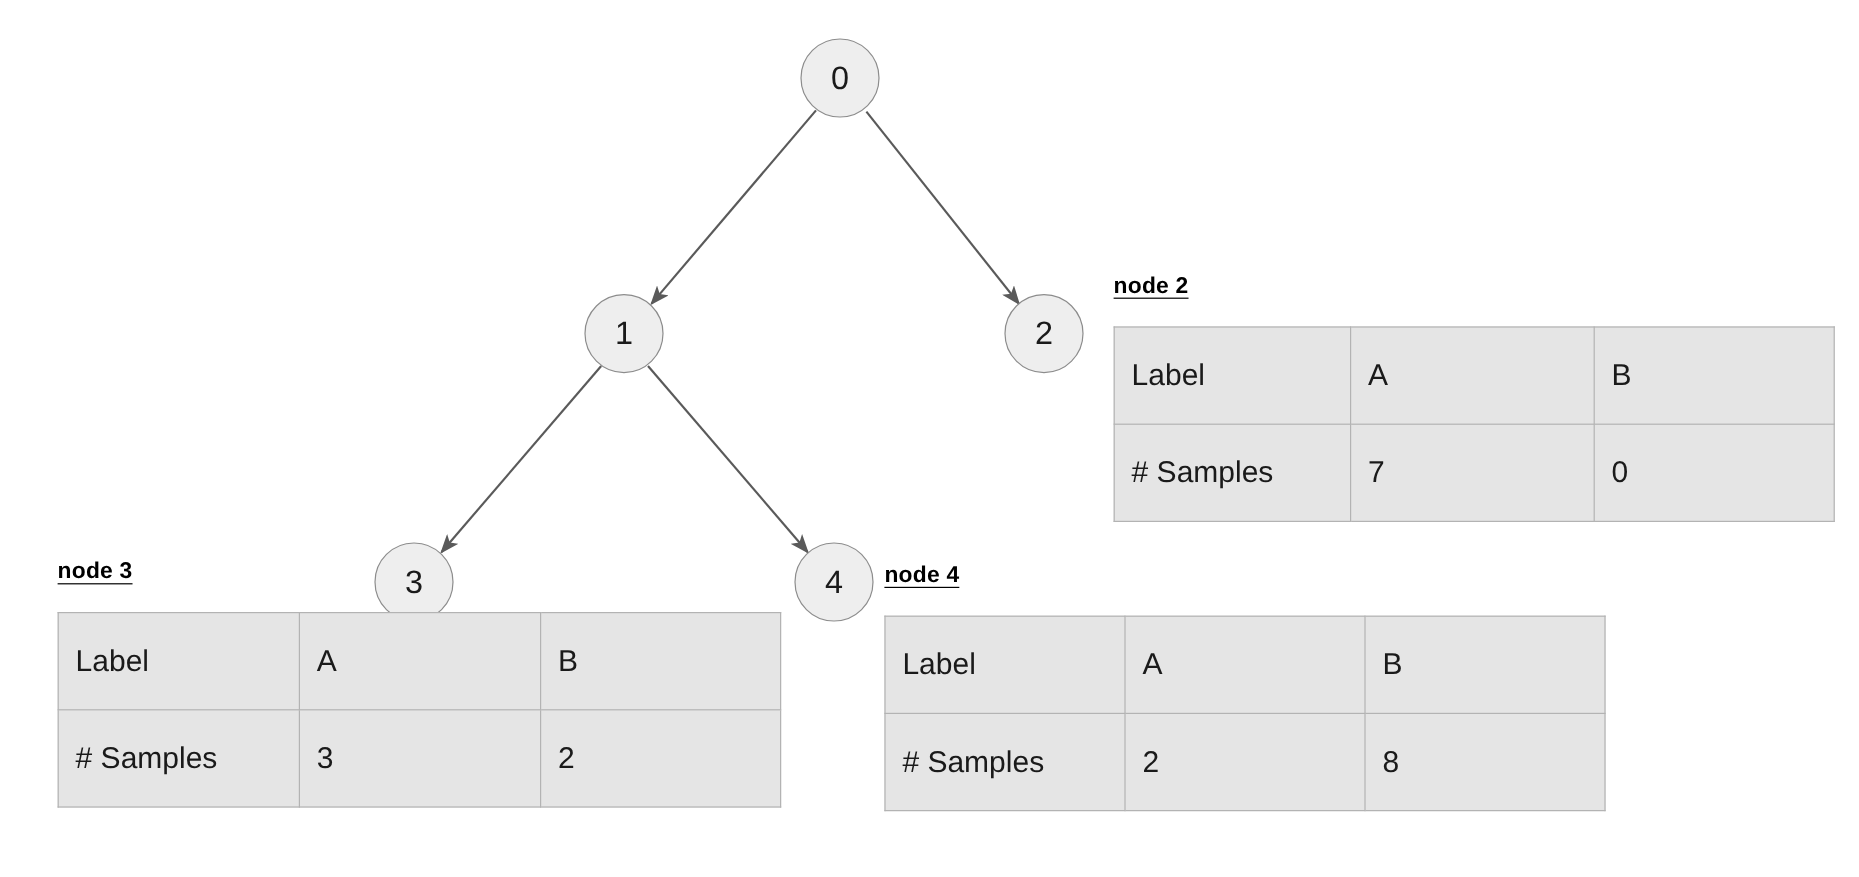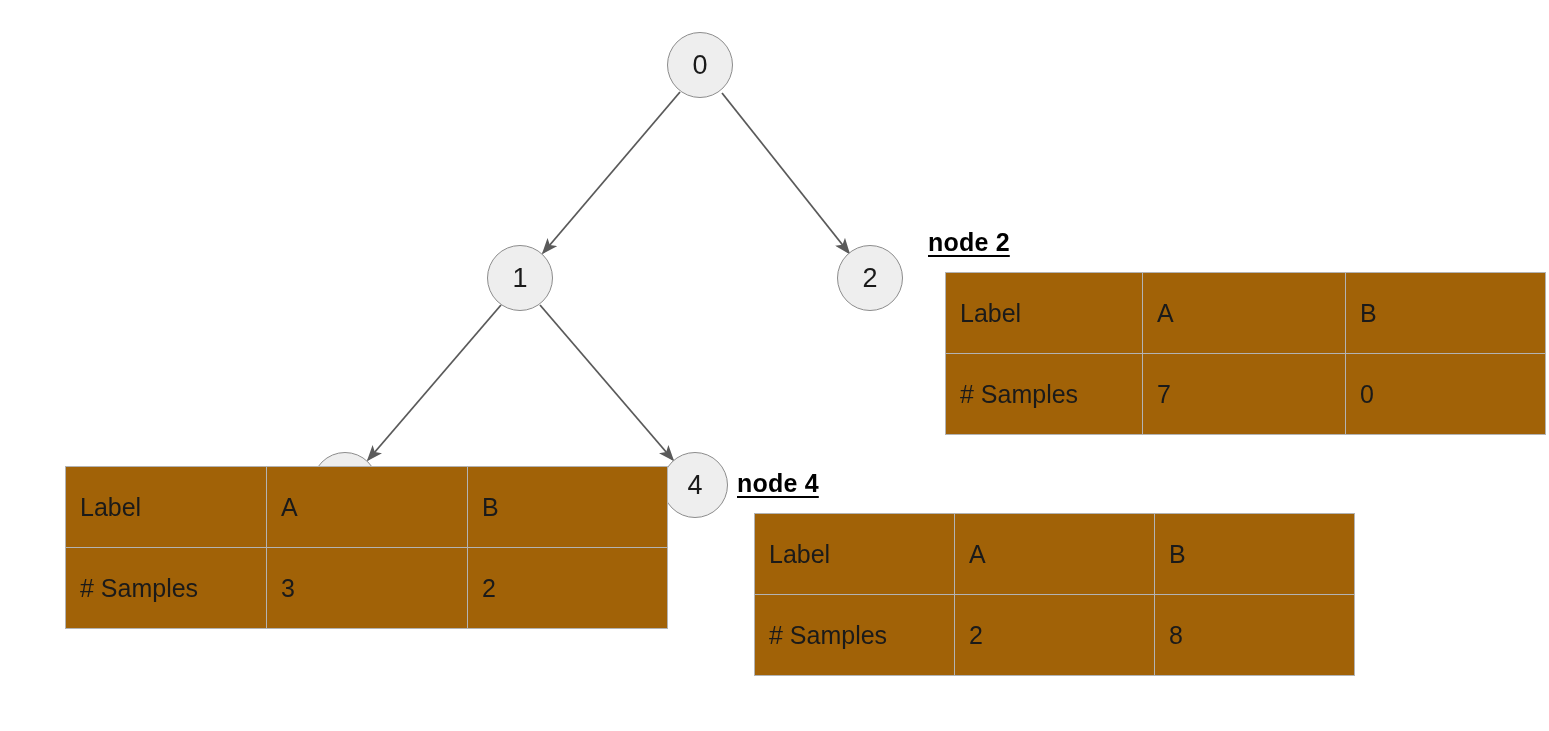--- a/index.html
+++ b/index.html
@@ -39,34 +39,33 @@
     color: #1a1a1a;
     line-height: 1;
   }
   .node-label {
     display: block;
   }
   .panel {
     position: absolute;
   }
   .panel-title {
-    font-size: 25px;
+    font-size: 19px;
     font-weight: bold;
     color: #000000;
     text-decoration: underline;
     text-underline-offset: 4px;
     letter-spacing: 0.2px;
     white-space: nowrap;
     display: inline-block;
   }
   table.stats {
     border-collapse: collapse;
     table-layout: fixed;
-    background: #a16207;
-    margin-left: 17px;
+    background: #e5e5e5;
   }
   table.stats td {
     border: 1.5px solid #b3b3b3;
     font-size: 25px;
     color: #1a1a1a;
     padding: 0 14px;
     height: 80px;
     vertical-align: middle;
     white-space: nowrap;
     font-weight: normal;
@@ -125,20 +124,23 @@
         <tr>
           <td># Samples</td>
           <td>7</td>
           <td>0</td>
         </tr>
       </tbody>
     </table>
   </div>
 
   <div class="panel" style="left:48px; top:466px;">
+    <div style="height:44px;">
+      <span class="panel-title">node 3</span>
+    </div>
     <table class="stats" style="width:602px;">
       <colgroup>
           <col style="width:201px">
           <col style="width:201px">
           <col style="width:200px">
         </colgroup>
       <tbody>
         <tr>
           <td>Label</td>
           <td>A</td>

